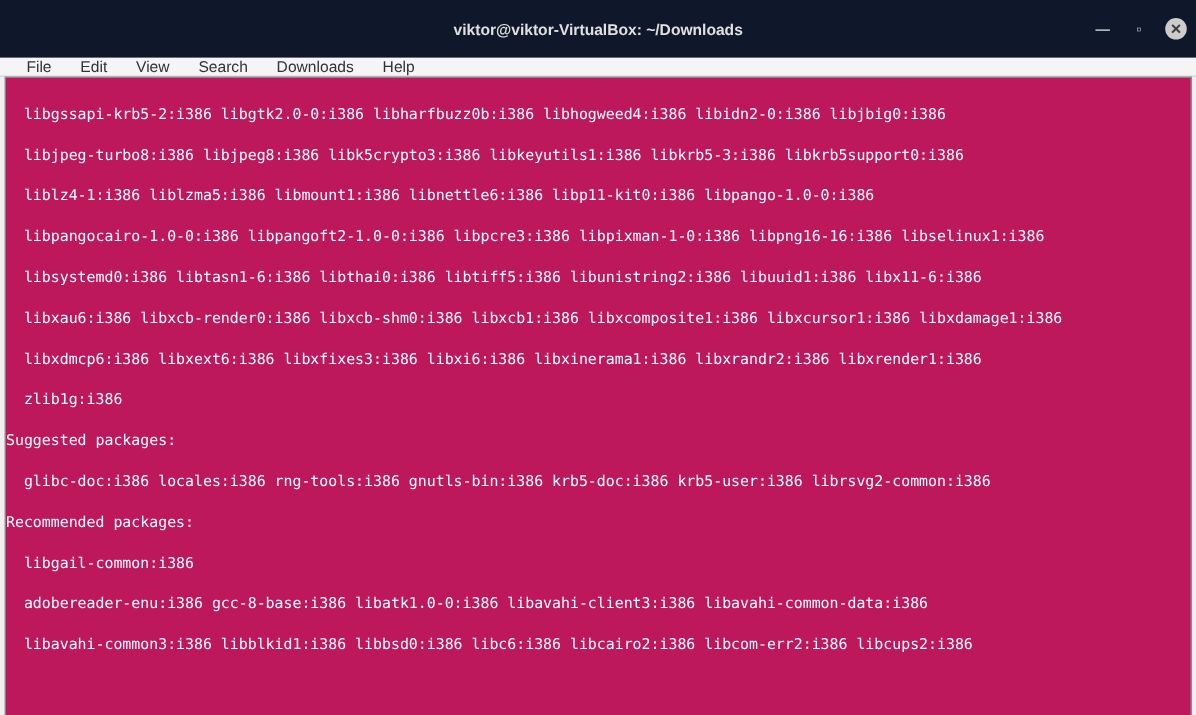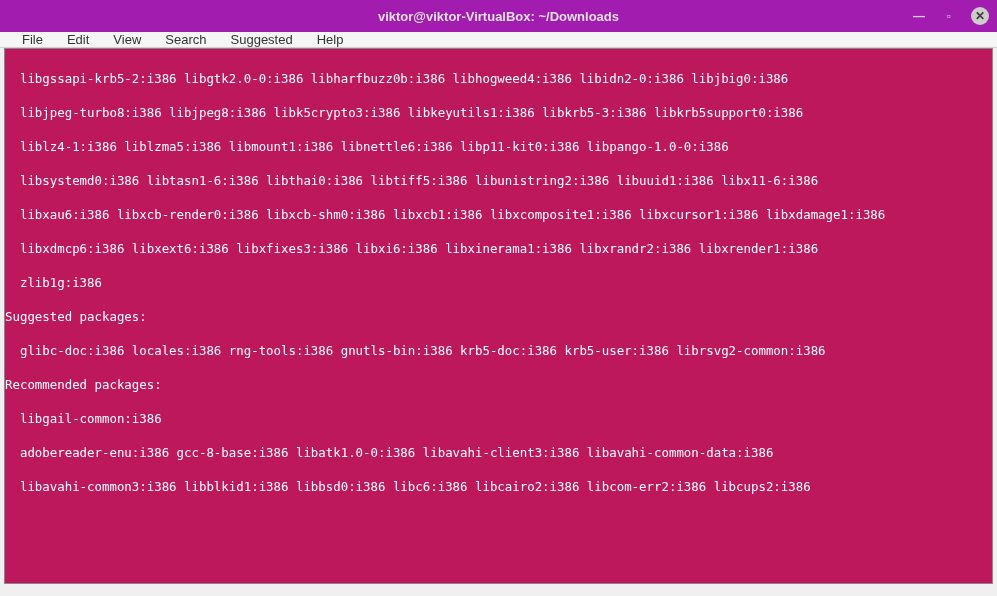--- a/index.html
+++ b/index.html
@@ -4,23 +4,23 @@
   <style>
     * { margin: 0; padding: 0; box-sizing: border-box; }
     body {
       font-family: sans-serif;
       background: #f0f0f0;
       width: 997px;
       height: 596px;
       overflow: hidden;
     }
     .titlebar {
-      background: #a21caf;
+      background: #0f172a;
       color: #e0e0e0;
-      height: 32px;
+      height: 48px;
       display: flex;
       align-items: center;
       justify-content: center;
       position: relative;
       font-size: 13px;
       font-weight: bold;
     }
     .window-controls {
       position: absolute;
       right: 8px;
@@ -86,28 +86,29 @@
     <span class="win-btn">▫</span>
     <span class="win-btn close-btn">✕</span>
   </div>
 </div>
 
 <div class="menubar">
   <span class="menu-item">File</span>
   <span class="menu-item">Edit</span>
   <span class="menu-item">View</span>
   <span class="menu-item">Search</span>
-  <span class="menu-item">Suggested</span>
+  <span class="menu-item">Downloads</span>
   <span class="menu-item">Help</span>
 </div>
 
 <div class="terminal">
 <div class="term-line">  libgssapi-krb5-2:i386 libgtk2.0-0:i386 libharfbuzz0b:i386 libhogweed4:i386 libidn2-0:i386 libjbig0:i386</div>
 <div class="term-line">  libjpeg-turbo8:i386 libjpeg8:i386 libk5crypto3:i386 libkeyutils1:i386 libkrb5-3:i386 libkrb5support0:i386</div>
 <div class="term-line">  liblz4-1:i386 liblzma5:i386 libmount1:i386 libnettle6:i386 libp11-kit0:i386 libpango-1.0-0:i386</div>
+<div class="term-line">  libpangocairo-1.0-0:i386 libpangoft2-1.0-0:i386 libpcre3:i386 libpixman-1-0:i386 libpng16-16:i386 libselinux1:i386</div>
 <div class="term-line">  libsystemd0:i386 libtasn1-6:i386 libthai0:i386 libtiff5:i386 libunistring2:i386 libuuid1:i386 libx11-6:i386</div>
 <div class="term-line">  libxau6:i386 libxcb-render0:i386 libxcb-shm0:i386 libxcb1:i386 libxcomposite1:i386 libxcursor1:i386 libxdamage1:i386</div>
 <div class="term-line">  libxdmcp6:i386 libxext6:i386 libxfixes3:i386 libxi6:i386 libxinerama1:i386 libxrandr2:i386 libxrender1:i386</div>
 <div class="term-line">  zlib1g:i386</div>
 <div class="term-line">Suggested packages:</div>
 <div class="term-line">  glibc-doc:i386 locales:i386 rng-tools:i386 gnutls-bin:i386 krb5-doc:i386 krb5-user:i386 librsvg2-common:i386</div>
 <div class="term-line">Recommended packages:</div>
 <div class="term-line">  libgail-common:i386</div>
 <div class="term-line">  adobereader-enu:i386 gcc-8-base:i386 libatk1.0-0:i386 libavahi-client3:i386 libavahi-common-data:i386</div>
 <div class="term-line">  libavahi-common3:i386 libblkid1:i386 libbsd0:i386 libc6:i386 libcairo2:i386 libcom-err2:i386 libcups2:i386</div>

